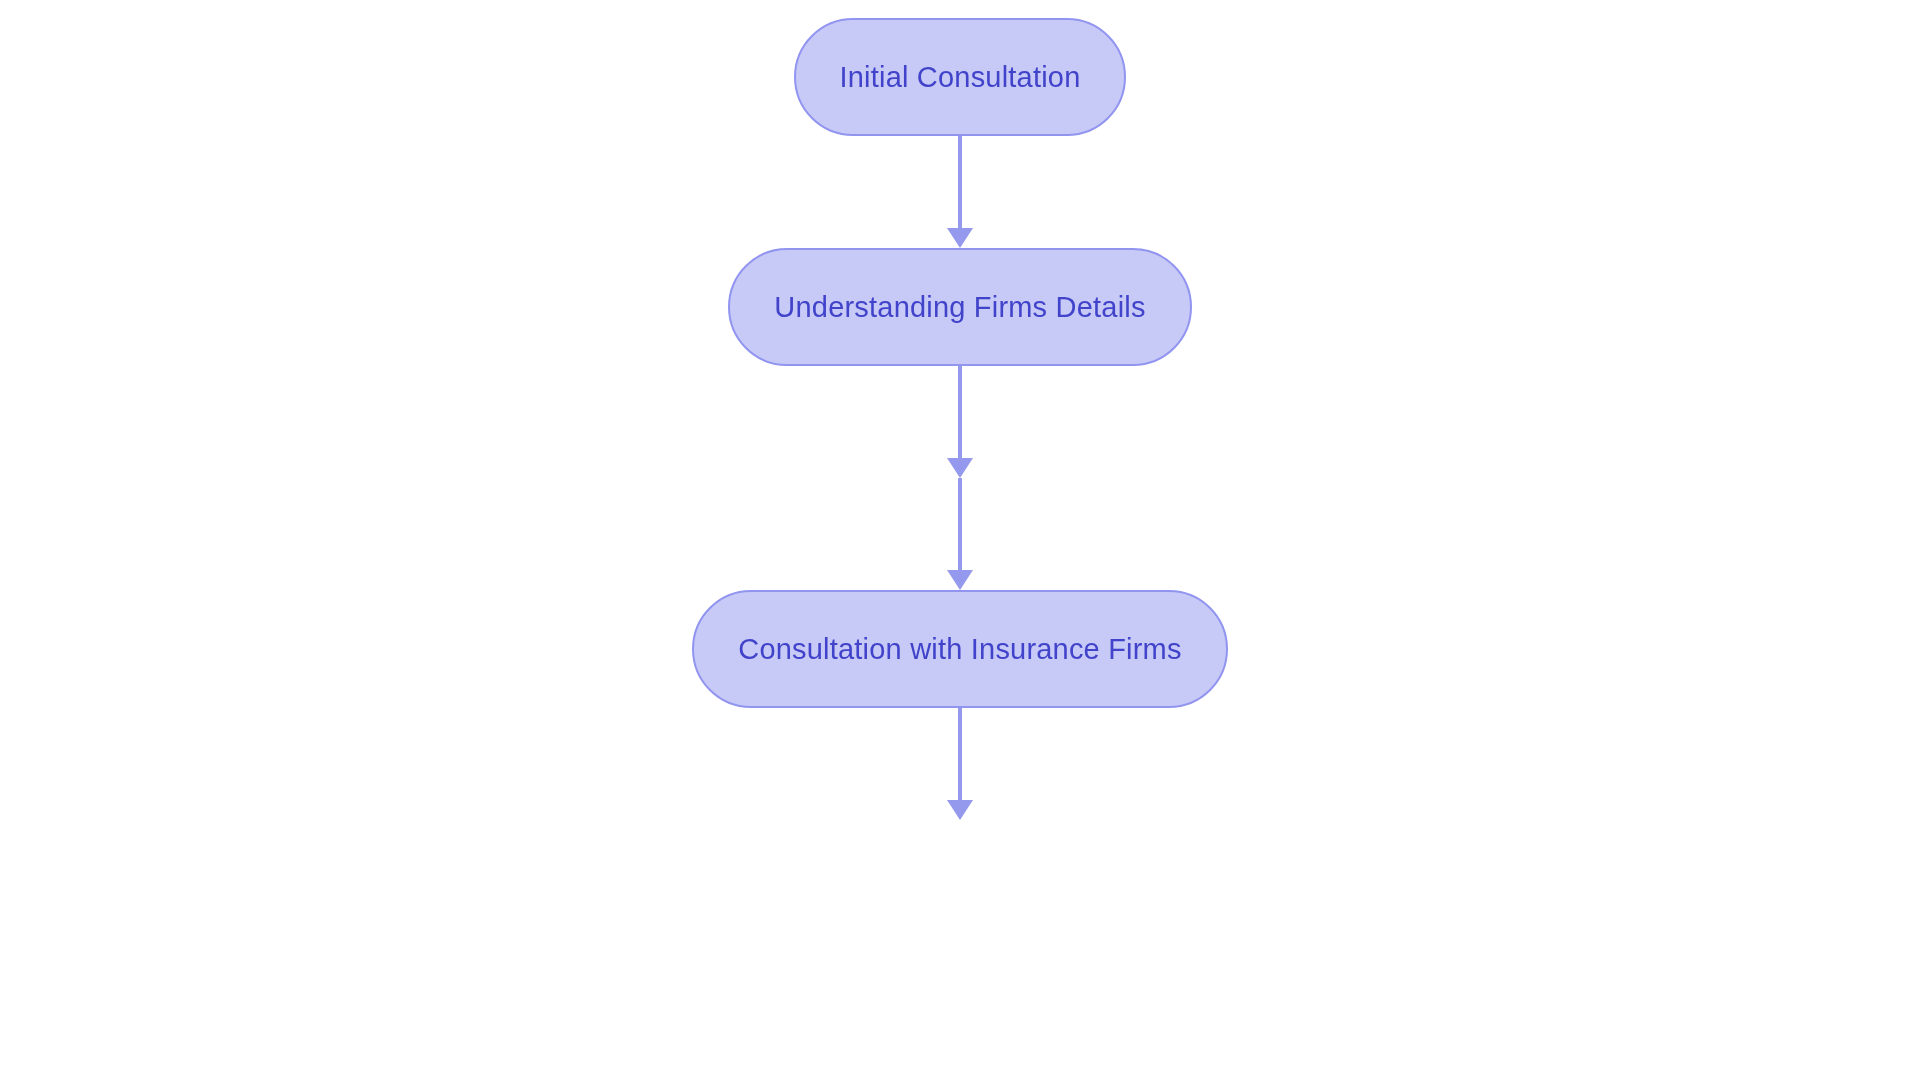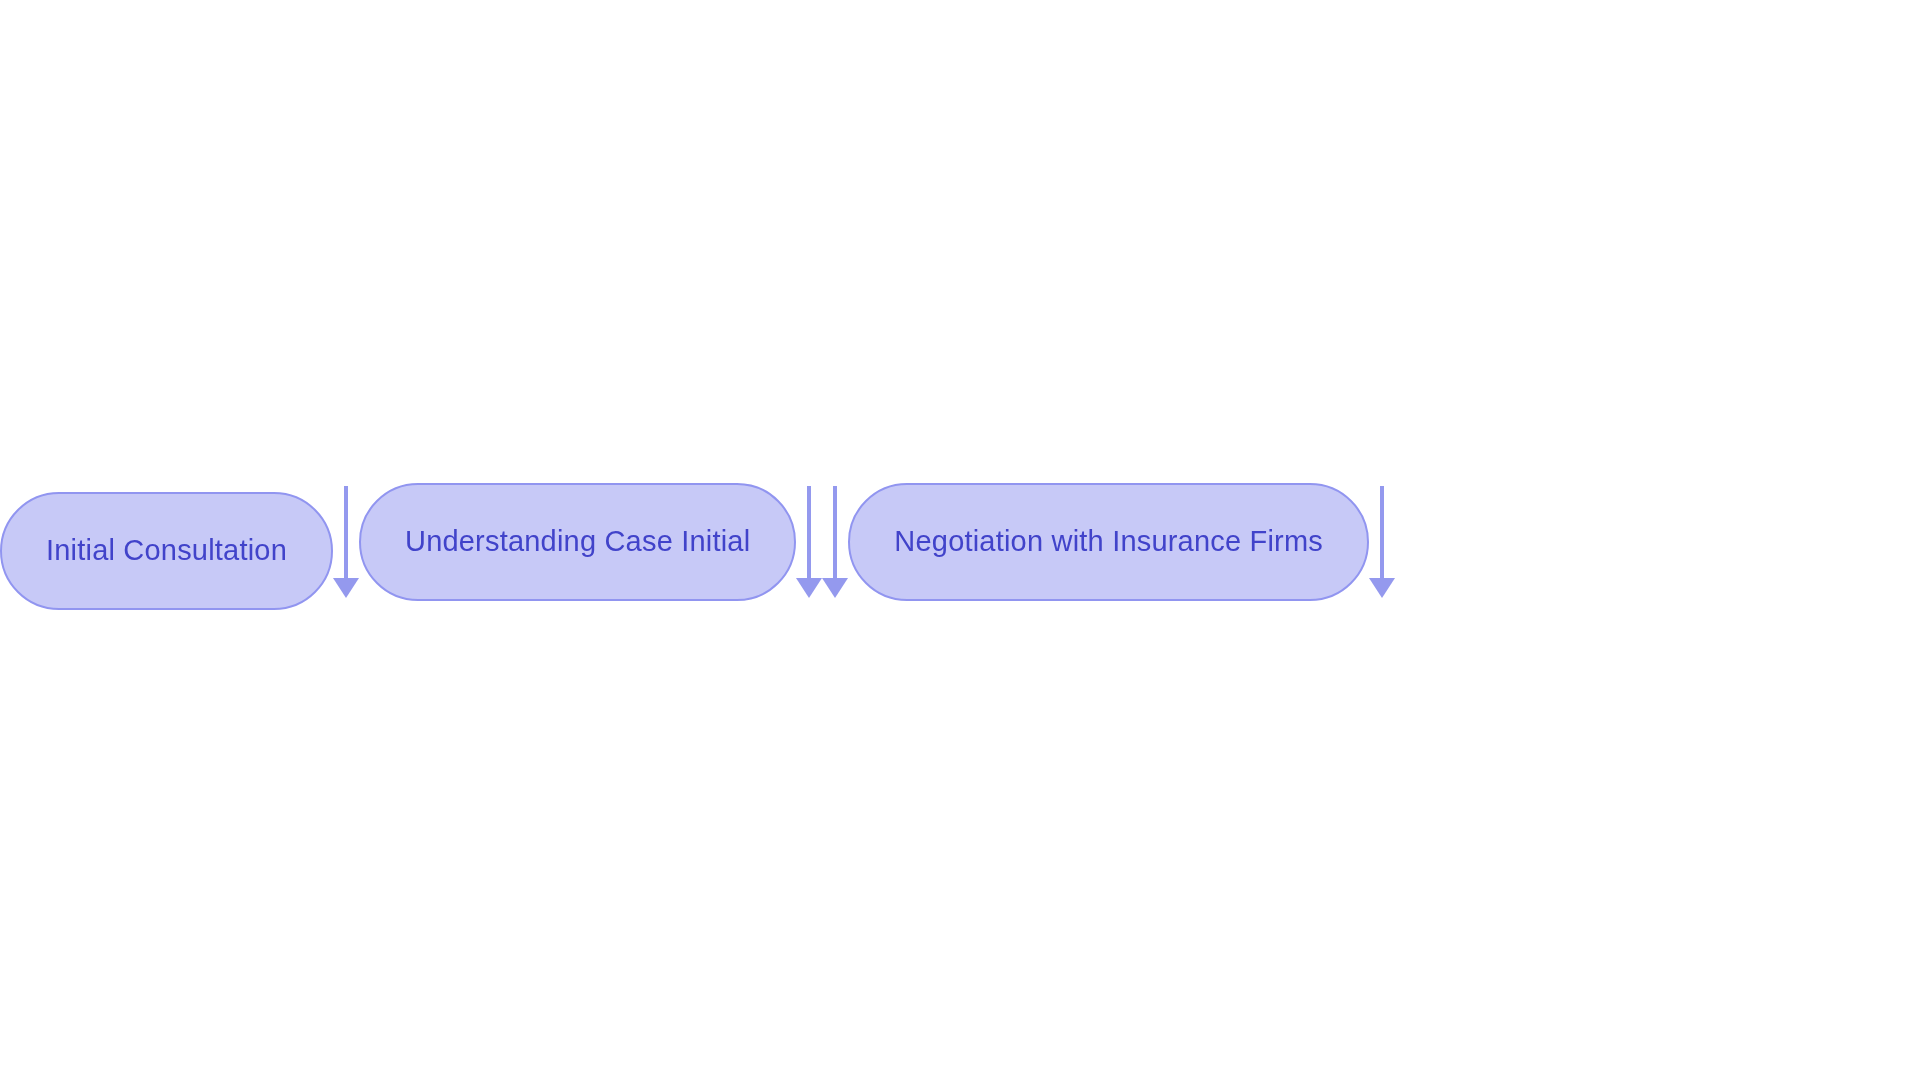--- a/index.html
+++ b/index.html
@@ -7,21 +7,21 @@
     padding: 0;
     background: #ffffff;
   }
   .canvas {
     position: relative;
     width: 1920px;
     height: 1083px;
     overflow: hidden;
     background: #ffffff;
     display: flex;
-    flex-direction: row;
+    flex-direction: column;
     align-items: center;
     font-family: "Liberation Sans", "DejaVu Sans", sans-serif;
   }
   .flow-node {
     box-sizing: border-box;
     height: 118px;
     min-height: 118px;
     border-radius: 59px;
     background: var(--node-fill, #c7c9f7);
     border: 2px solid var(--node-border, #9195f0);
@@ -63,33 +63,33 @@
 <body style="background: rgb(255, 255, 255);">
 
 <div class="canvas">
   <div class="flow-node first">Initial Consultation</div>
 
   <div class="connector">
     <div class="line"></div>
     <div class="head"></div>
   </div>
 
-  <div class="flow-node">Understanding Case Initial</div>
+  <div class="flow-node">Understanding Firms Details</div>
 
   <div class="connector">
     <div class="line"></div>
     <div class="head"></div>
   </div>
 
 
   <div class="connector">
     <div class="line"></div>
     <div class="head"></div>
   </div>
 
-  <div class="flow-node">Negotiation with Insurance Firms</div>
+  <div class="flow-node">Consultation with Insurance Firms</div>
 
   <div class="connector">
     <div class="line"></div>
     <div class="head"></div>
   </div>
 
 </div>
 
 </body></html>

